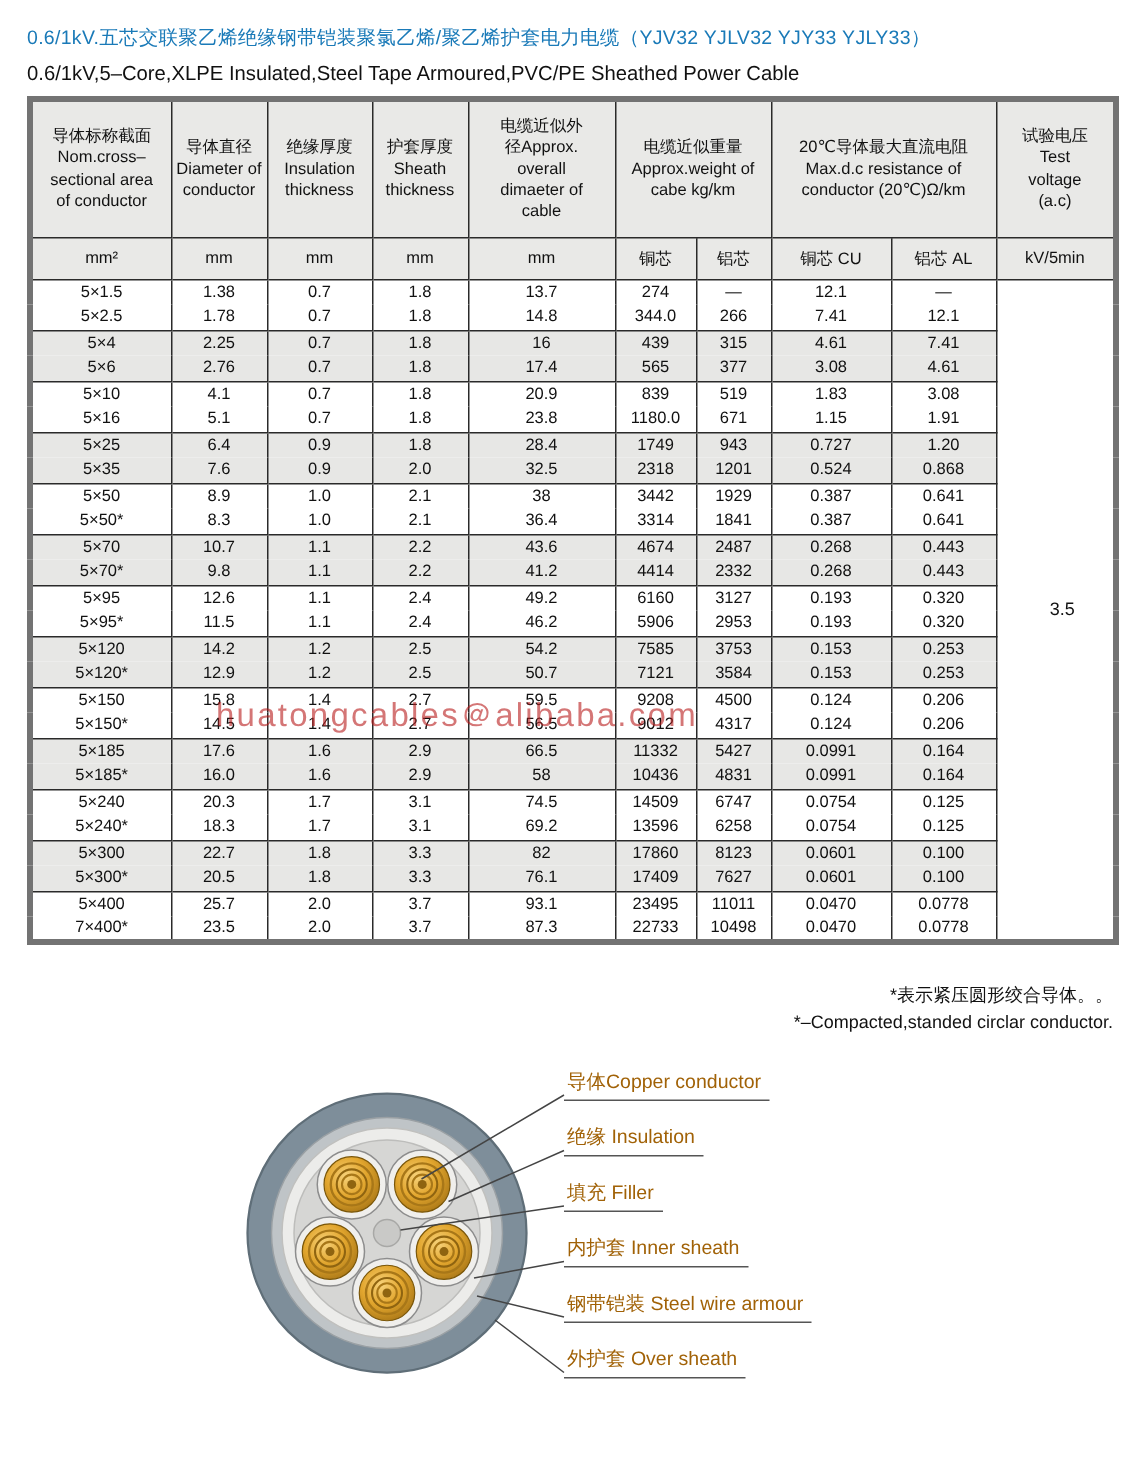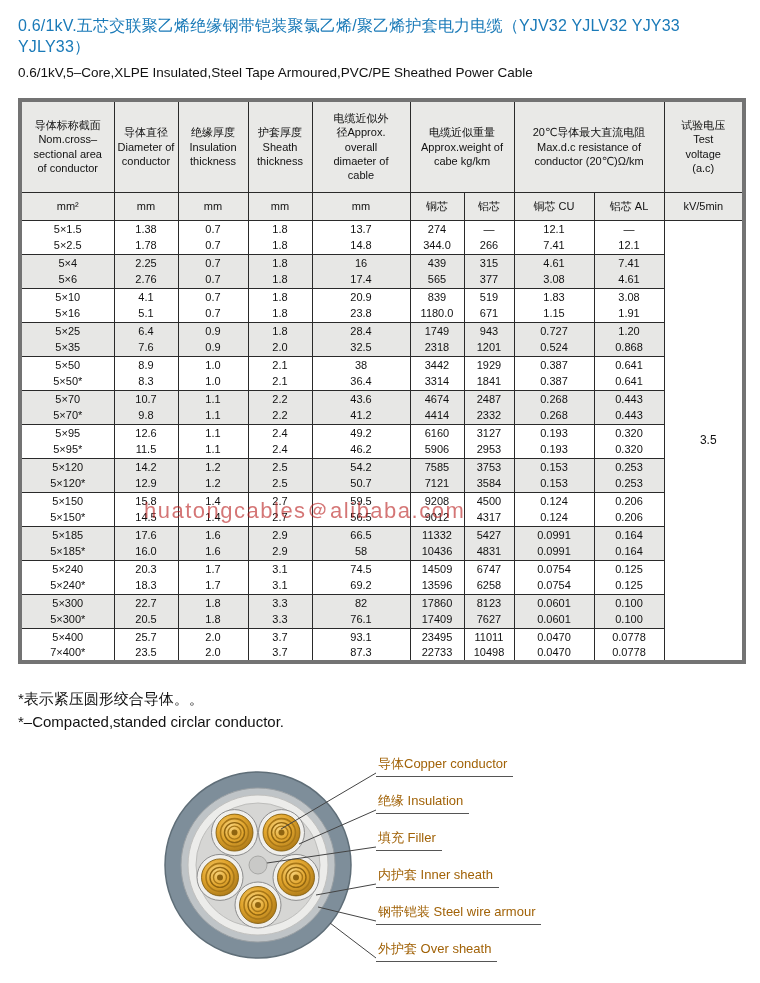--- a/index.html
+++ b/index.html
@@ -2,22 +2,22 @@
 <html><head>
 <meta charset="utf-8">
 <style>
   * { box-sizing: border-box; }
   html, body { margin: 0; padding: 0; background: #fff; }
   .page {
     width: 760px; height: 983px; position: relative; background: #ffffff;
     font-family: "Liberation Sans", "DejaVu Sans", sans-serif;
     padding: 16px 18px 0 18px; overflow: hidden; color: #111;
   }
-  .title-cn { font-size: 16px; color: #1a7ab8; margin-bottom: 7px; letter-spacing: 0.2px; }
-  .title-en { font-size: 13.5px; color: #111; margin-bottom: 18px; }
+  .title-cn { font-size: 13px; color: #1a7ab8; margin-bottom: 7px; letter-spacing: 0.2px; }
+  .title-en { font-size: 13.5px; color: #111; margin-bottom: 8px; }
 
   .table-wrap { position: relative; }
   table.spec-table {
     border-collapse: collapse; table-layout: fixed; width: 724px;
     border: 4px solid #737373;
   }
   table.spec-table th, table.spec-table td {
     border-left: 1px solid #2a2a2a;
     font-size: 11px; text-align: center; vertical-align: middle;
     padding: 1px 2px;
@@ -34,21 +34,21 @@
   table.spec-table tbody tr.shaded td { background: #e7e7e5; }
   table.spec-table tbody tr.group-start td { border-top: 1px solid #2a2a2a; }
   table.spec-table td.tv-cell { background: #fff !important; font-size: 12px; padding-left: 12px; }
 
   .watermark {
     position: absolute; left: 126px; top: 398px;
     font-size: 22px; color: #b91c1c; opacity: 0.6; letter-spacing: 1.5px;
     pointer-events: none; white-space: nowrap;
   }
 
-  .footnotes { margin-top: 24px; font-size: 15px; line-height: 1.5; }
+  .footnotes { margin-top: 24px; font-size: 12px; line-height: 1.5; text-align: right; }
 
   .diagram { position: relative; height: 245px; margin-top: 14px; width: 724px; }
   .diagram svg { display: block; }
   .dlabel {
     position: absolute; left: 358px; font-size: 13px; color: #a16207;
     border-bottom: 1px solid #555; padding: 0 6px 3px 2px; white-space: nowrap;
   }
 </style>
 </head>
 <body>

